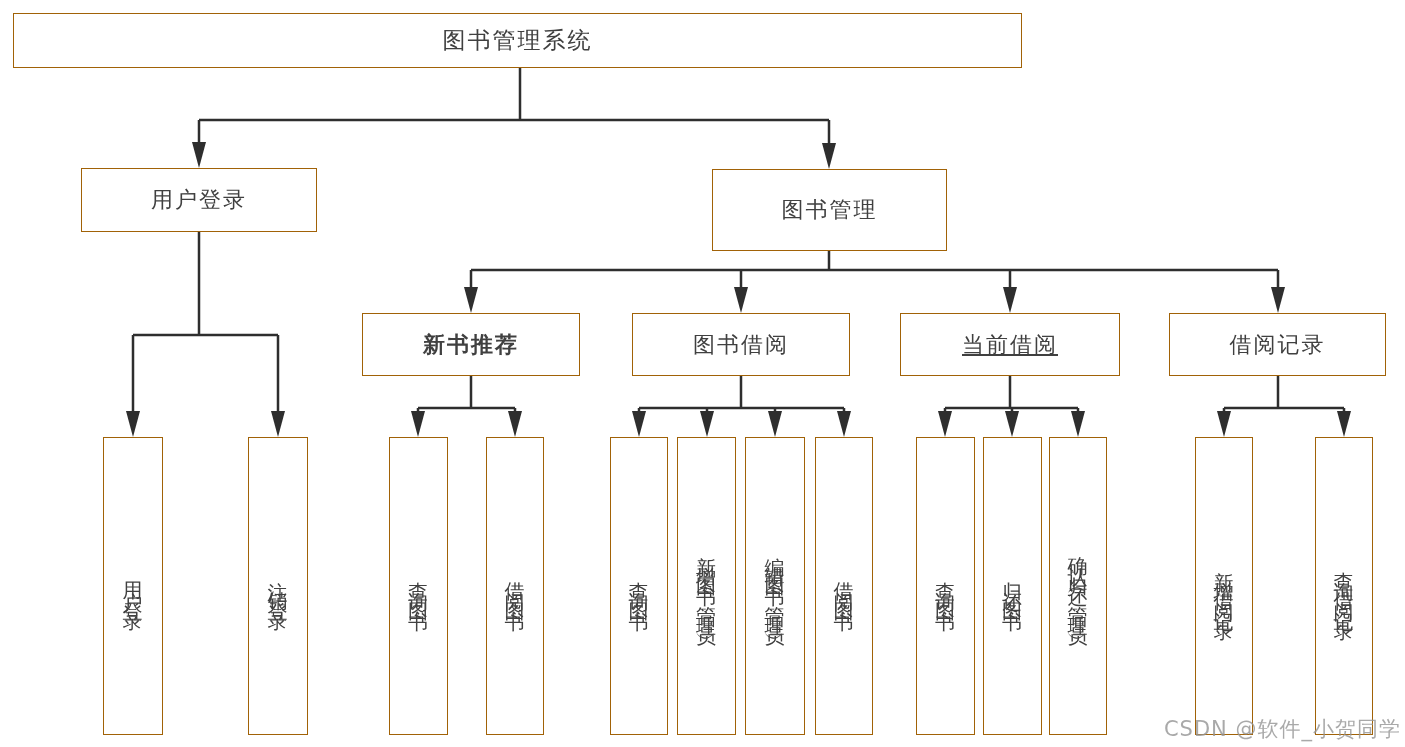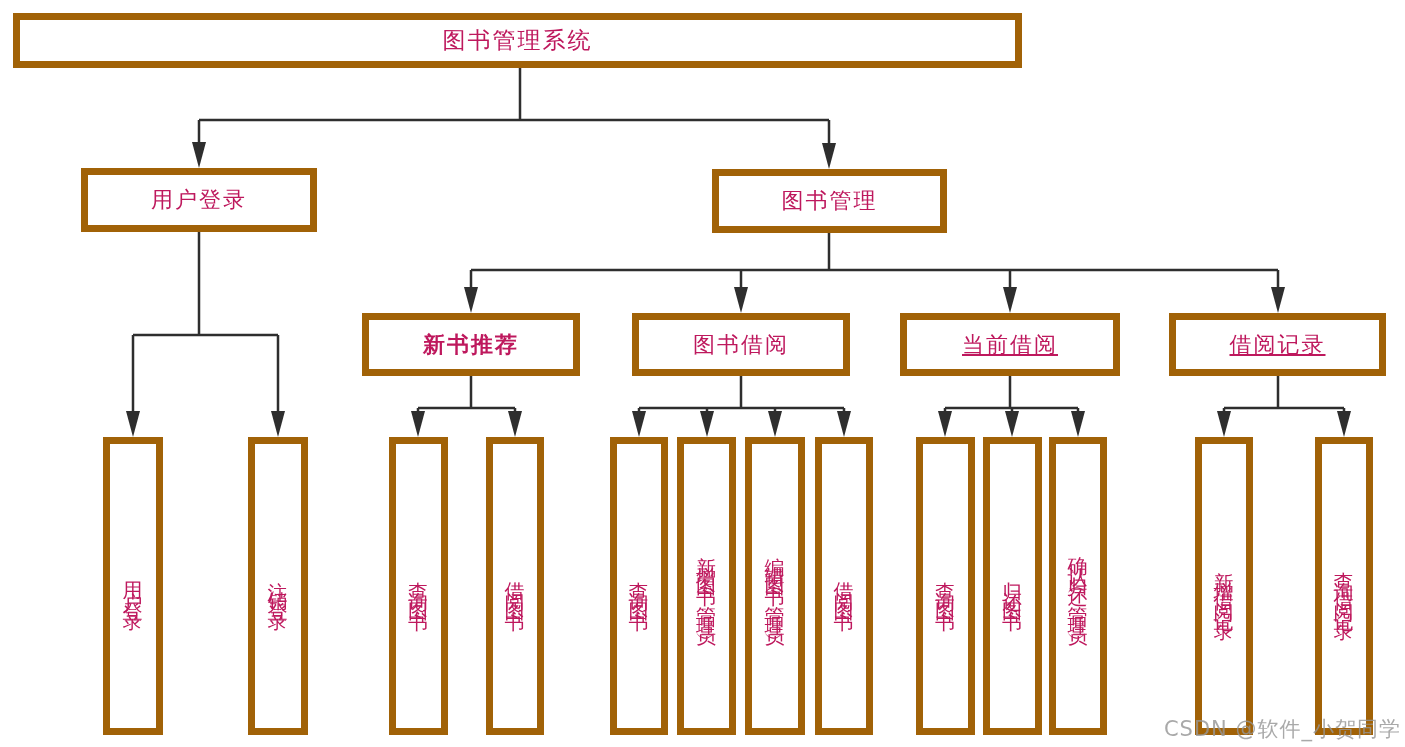--- a/index.html
+++ b/index.html
@@ -3,21 +3,21 @@
 <meta charset="utf-8">
 <style>
   html,body{margin:0;padding:0;background:#fff;}
   .stage{
     position:relative;width:1405px;height:747px;background:#ffffff;
     font-family:"DejaVu Sans","Liberation Sans",sans-serif;overflow:hidden;
   }
   .connectors{position:absolute;left:0;top:0;z-index:1;}
   .box{
     position:absolute;box-sizing:border-box;z-index:2;
-    border:7px solid #a16207;background:#ffffff;color:#be185d;
+    border:1px solid #a16207;background:#ffffff;color:#404040;
     display:flex;align-items:center;justify-content:center;
     line-height:1;white-space:nowrap;
   }
   .lvl{font-size:22px;letter-spacing:2px;}
   .root-box{font-size:23px;letter-spacing:2px;}
   .leaf{top:437px;height:298px;}
   .leaf .vtext{
     writing-mode:vertical-rl;text-orientation:mixed;
     font-size:20px;letter-spacing:10px;line-height:1;
   }
@@ -61,26 +61,26 @@
       <polygon points="1005,411 1019,411 1012,437"></polygon>
       <polygon points="1071,411 1085,411 1078,437"></polygon>
       <polygon points="1217,411 1231,411 1224,437"></polygon>
       <polygon points="1337,411 1351,411 1344,437"></polygon>
     </g>
   </svg>
 
   <div class="box root-box" style="left:13px;top:13px;width:1009px;height:55px;">图书管理系统</div>
 
   <div class="box lvl" style="left:81px;top:168px;width:236px;height:64px;">用户登录</div>
-  <div class="box lvl" style="left:712px;top:169px;width:235px;height:64px;">图书管理</div>
+  <div class="box lvl" style="left:712px;top:169px;width:235px;height:82px;">图书管理</div>
 
   <div class="box lvl" style="left:362px;top:313px;width:218px;height:63px;font-weight:bold;">新书推荐</div>
   <div class="box lvl" style="left:632px;top:313px;width:218px;height:63px;">图书借阅</div>
   <div class="box lvl" style="left:900px;top:313px;width:220px;height:63px;text-decoration:underline;">当前借阅</div>
-  <div class="box lvl" style="left:1169px;top:313px;width:217px;height:63px;text-decoration:underline;">借阅记录</div>
+  <div class="box lvl" style="left:1169px;top:313px;width:217px;height:63px;">借阅记录</div>
 
   <div class="box leaf" style="left:103px;width:60px;">
     <span class="vtext">用户登录</span>
   </div>
   <div class="box leaf" style="left:248px;width:60px;">
     <span class="vtext">注销登录</span>
   </div>
 
   <div class="box leaf" style="left:389px;width:59px;">
     <span class="vtext">查询图书</span>

